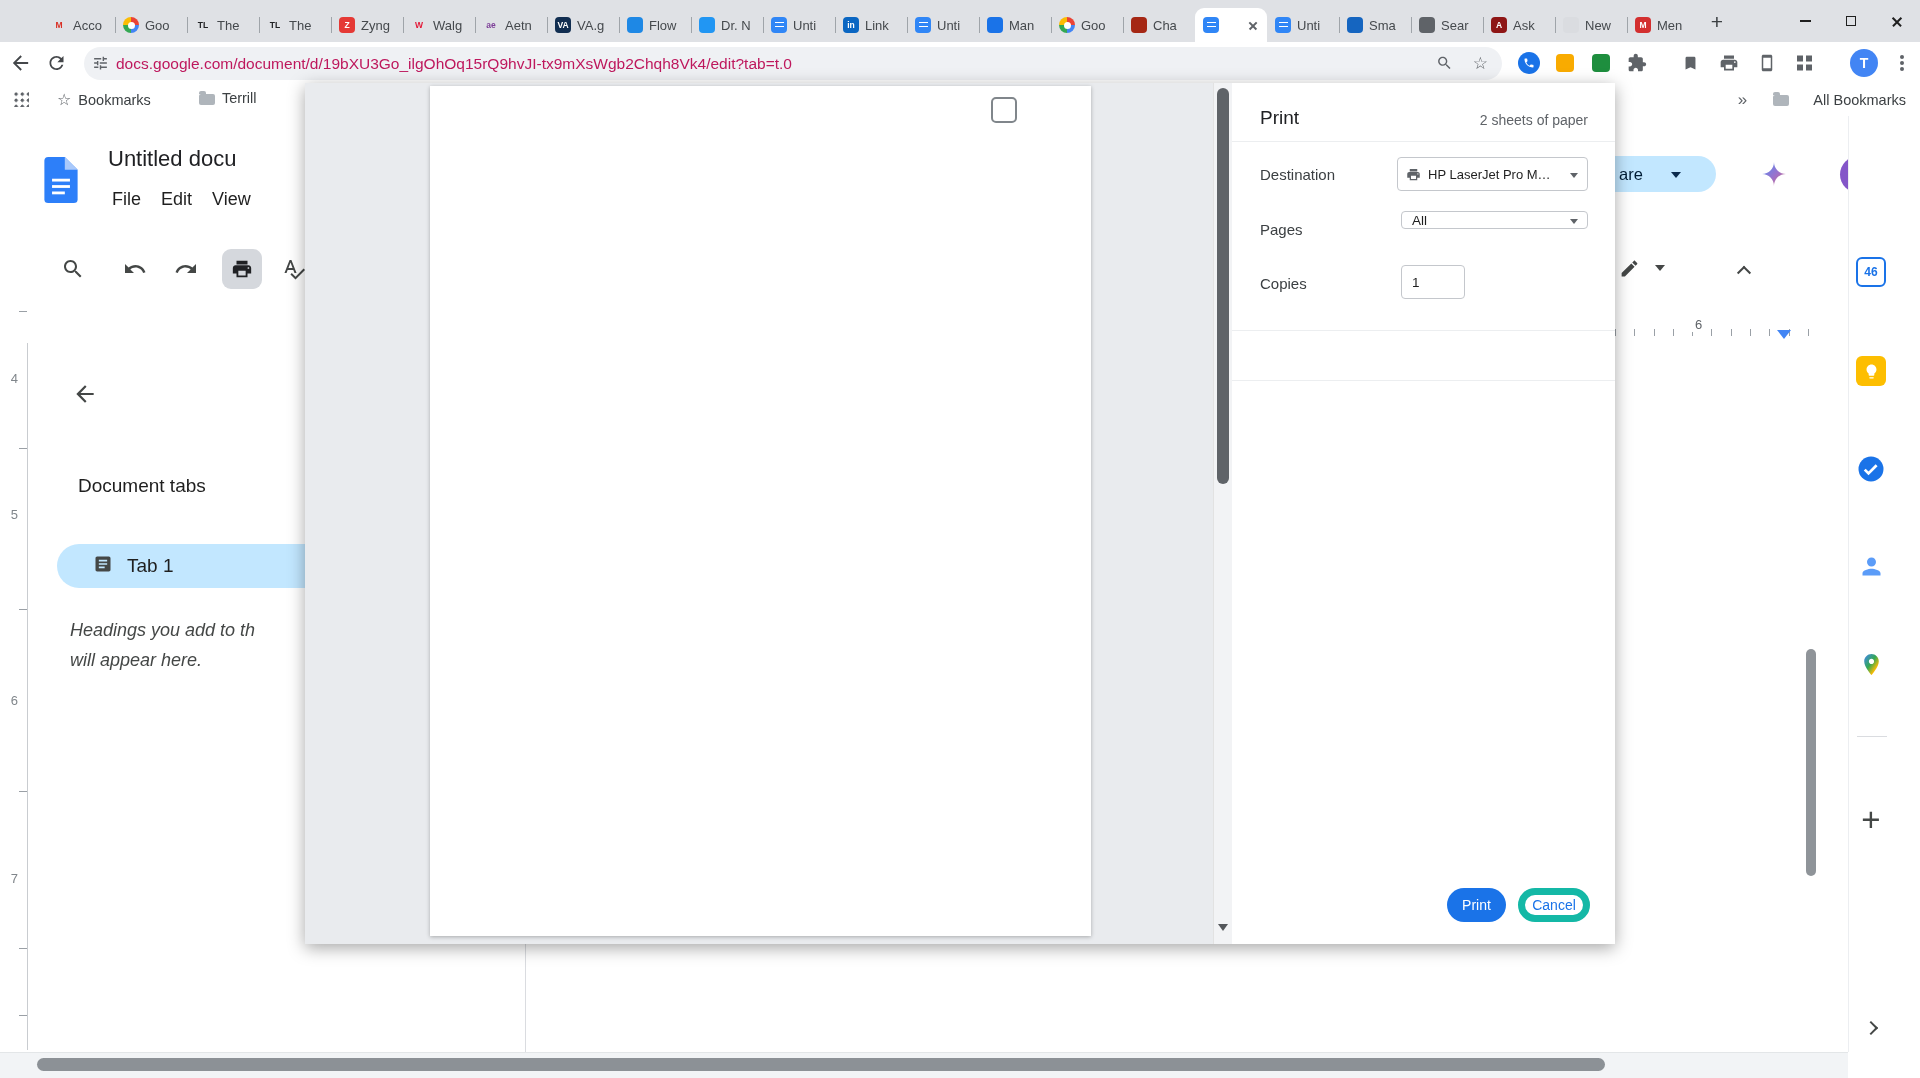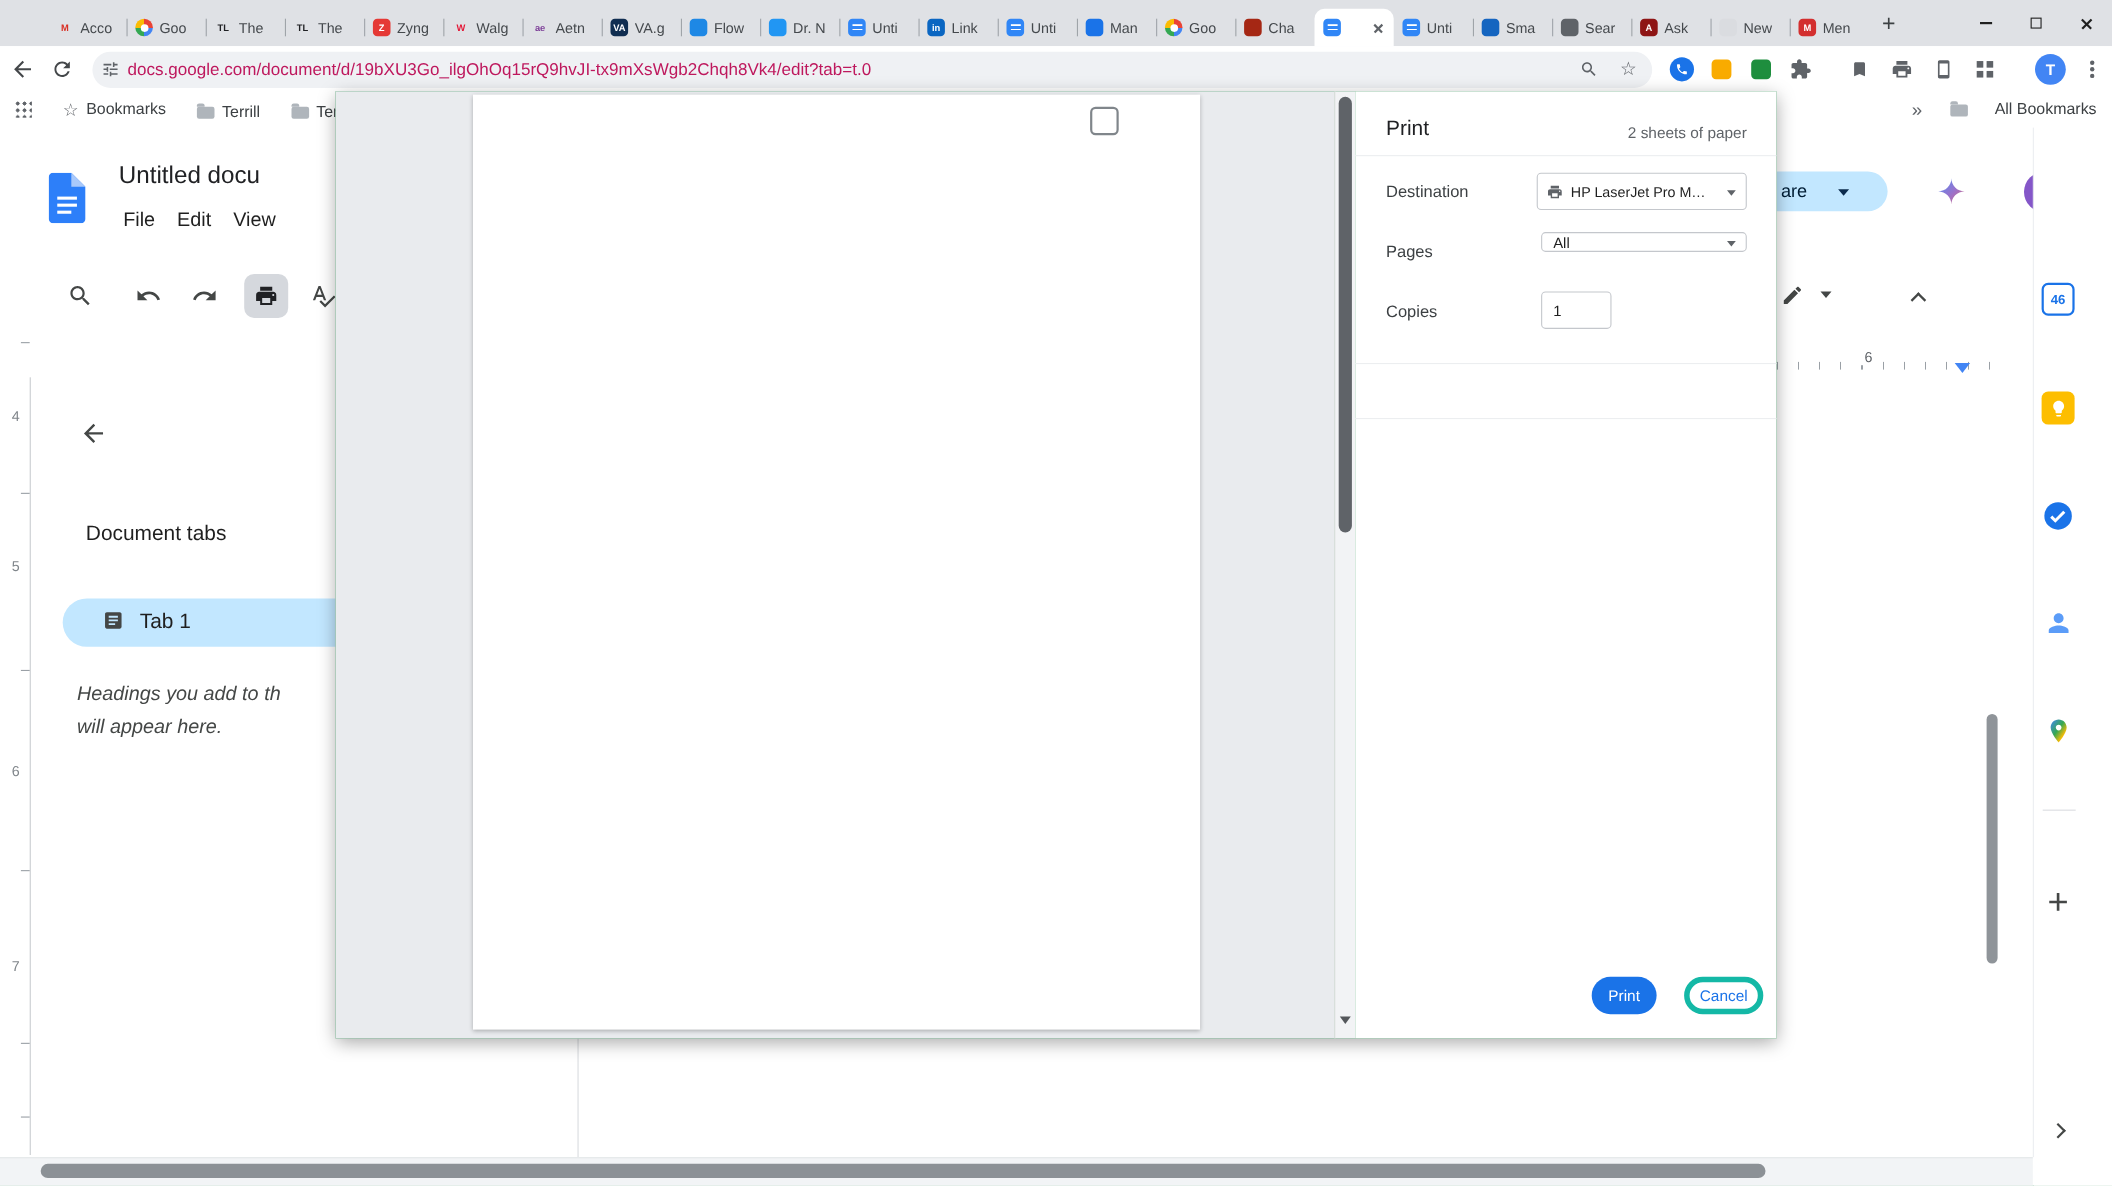--- a/index.html
+++ b/index.html
@@ -45,21 +45,21 @@
     linear-gradient(#5f6368,#5f6368) 0 0/6px 6px no-repeat,
     linear-gradient(#5f6368,#5f6368) 9px 0/6px 6px no-repeat,
     linear-gradient(#5f6368,#5f6368) 0 9px/6px 6px no-repeat,
     linear-gradient(#5f6368,#5f6368) 9px 9px/6px 6px no-repeat;}
   .tb-avatar{position:absolute;left:1850px;top:6.5px;width:28px;height:28px;border-radius:50%;background:#4285f4;color:#fff;font-size:14px;font-weight:bold;display:flex;align-items:center;justify-content:center;}
   .kebab{width:4px;height:4px;border-radius:50%;background:#5f6368;box-shadow:0 -6px 0 #5f6368,0 6px 0 #5f6368;}
 
   
   .bookmarks{position:absolute;left:0;top:83px;width:1920px;height:33px;background:#fff;display:flex;align-items:center;}
   .apps-grid{width:15px;height:15px;margin-left:14px;background:radial-gradient(circle,#5f6368 1.7px,transparent 1.9px) -1px -1px/6.2px 6.2px;}
-  .bm-items{display:flex;align-items:flex-end;}
+  .bm-items{display:flex;align-items:flex-start;gap:20px;}
   .bm-item{display:flex;align-items:center;gap:7px;margin-left:28px;font-size:14.5px;color:#3c4043;}
   .bm-ic.star::before{content:"☆";font-size:16px;color:#5f6368;}
   .bm-ic.folder{position:relative;width:16px;height:11px;background:#afb5bb;border-radius:2px;margin-top:2px;}
   .bm-ic.folder::before{content:"";position:absolute;top:-3px;left:0;width:7px;height:3px;background:#afb5bb;border-radius:2px 2px 0 0;}
   .bm-right{position:absolute;right:14px;top:0;height:33px;display:flex;align-items:center;}
   .overflow-glyph{font-size:17px;color:#5f6368;margin-right:26px;}
   .bm-right .lbl{font-size:14.5px;color:#3c4043;margin-left:24px;}
 
   
   .abs{position:absolute;}
@@ -91,41 +91,41 @@
   .rail-ic{position:absolute;left:1856px;width:30px;height:30px;display:flex;align-items:center;justify-content:center;}
   .cal-ic{border:2px solid #1a73e8;border-radius:6px;background:#fff;color:#1a73e8;font-size:12px;font-weight:bold;}
   .keep-ic{background:#fdbe00;border-radius:6px;}
   .rail-div{position:absolute;left:1857px;top:736px;width:30px;height:1px;background:#dadce0;}
   .rail-plus{position:absolute;left:1856px;top:800px;width:30px;height:40px;display:flex;align-items:center;justify-content:center;font-size:33px;font-weight:300;color:#444746;}
   .divider-x{position:absolute;left:525px;top:944px;width:1px;height:108px;background:#dadce0;}
   .hscroll-track{position:absolute;left:0;top:1052px;width:1848px;height:26px;background:#f2f4f6;border-top:1px solid #e3e6e8;}
   .hscroll-thumb{position:absolute;left:37px;top:1058px;width:1568px;height:13px;border-radius:6.5px;background:#8c9196;}
 
   
-  .overlay{position:absolute;left:305px;top:83px;width:1310px;height:861px;z-index:50;background:#15803d;box-shadow:0 4px 16px rgba(0,0,0,.35);padding-left:15px;}
+  .overlay{position:absolute;left:305px;top:83px;width:1310px;height:861px;z-index:50;background:#d946ef;box-shadow:0 4px 16px rgba(0,0,0,.35);padding-left:15px;}
   .preview{position:absolute;left:0;top:0;width:908px;height:861px;background:#e9ebee;}
   .pv-page{position:absolute;left:125px;top:3px;width:661px;height:850px;background:#fff;box-shadow:0 1px 4px rgba(0,0,0,.28);}
   .pv-square{position:absolute;left:561px;top:11px;width:26px;height:26px;border:2px solid #80868b;border-radius:5px;}
   .pv-scroll{position:absolute;left:908px;top:0;width:19px;height:861px;background:#f2f3f5;border-left:1px solid #e2e2e2;}
   .pv-thumb{position:absolute;left:3px;top:5px;width:12px;height:396px;background:#5f6368;border-radius:6px;}
   .pv-arrow{position:absolute;left:4px;bottom:8px;border:5px solid transparent;border-top:7px solid #54575b;}
   .panel{position:absolute;left:927px;top:0;width:383px;height:861px;background:#fff;}
   .panel-title{position:absolute;left:28px;top:24px;font-size:19px;font-weight:500;color:#202124;}
   .panel-sheets{position:absolute;right:27px;top:29px;font-size:14px;color:#5f6368;}
   .p-div{position:absolute;left:0;width:383px;height:1px;background:#eceef0;}
   .p-label{position:absolute;left:28px;font-size:15px;color:#3c4043;}
   .p-select{position:absolute;border:1px solid #c4c7cc;border-radius:4px;background:#fff;display:flex;align-items:center;}
   .p-select .val{font-size:13px;color:#1f1f1f;white-space:nowrap;overflow:hidden;text-overflow:ellipsis;}
   .select-caret{border:4.5px solid transparent;border-top:5.5px solid #5f6368;margin-left:auto;margin-right:9px;transform:translateY(3px);}
   .more-row{position:absolute;left:0;top:247px;width:383px;height:50px;}
   .more-label{position:absolute;left:28px;top:15px;font-size:15px;color:#202124;}
   .more-chev{position:absolute;right:31px;top:18px;width:9px;height:9px;border-right:2px solid #5f6368;border-bottom:2px solid #5f6368;transform:rotate(45deg);}
   .btn{position:absolute;top:805px;height:34px;border-radius:17px;display:flex;align-items:center;justify-content:center;font-size:14px;font-weight:500;}
   .btn-print{left:215px;width:59px;background:#1a73e8;color:#fff;}
-  .btn-cancel{left:299px;width:72px;background:#fff;border:5px solid #14b8a6;color:#1a73e8;}
+  .btn-cancel{left:286px;width:72px;background:#fff;border:7px solid #14b8a6;color:#1a73e8;}
 </style>
 </head>
 <body>
 
 <div class="stage">
 
   <div class="tabstrip">
     <div class="tabs">
       <div class="tab">
           <span class="fav" style="color: rgb(217, 48, 37);">M</span>

